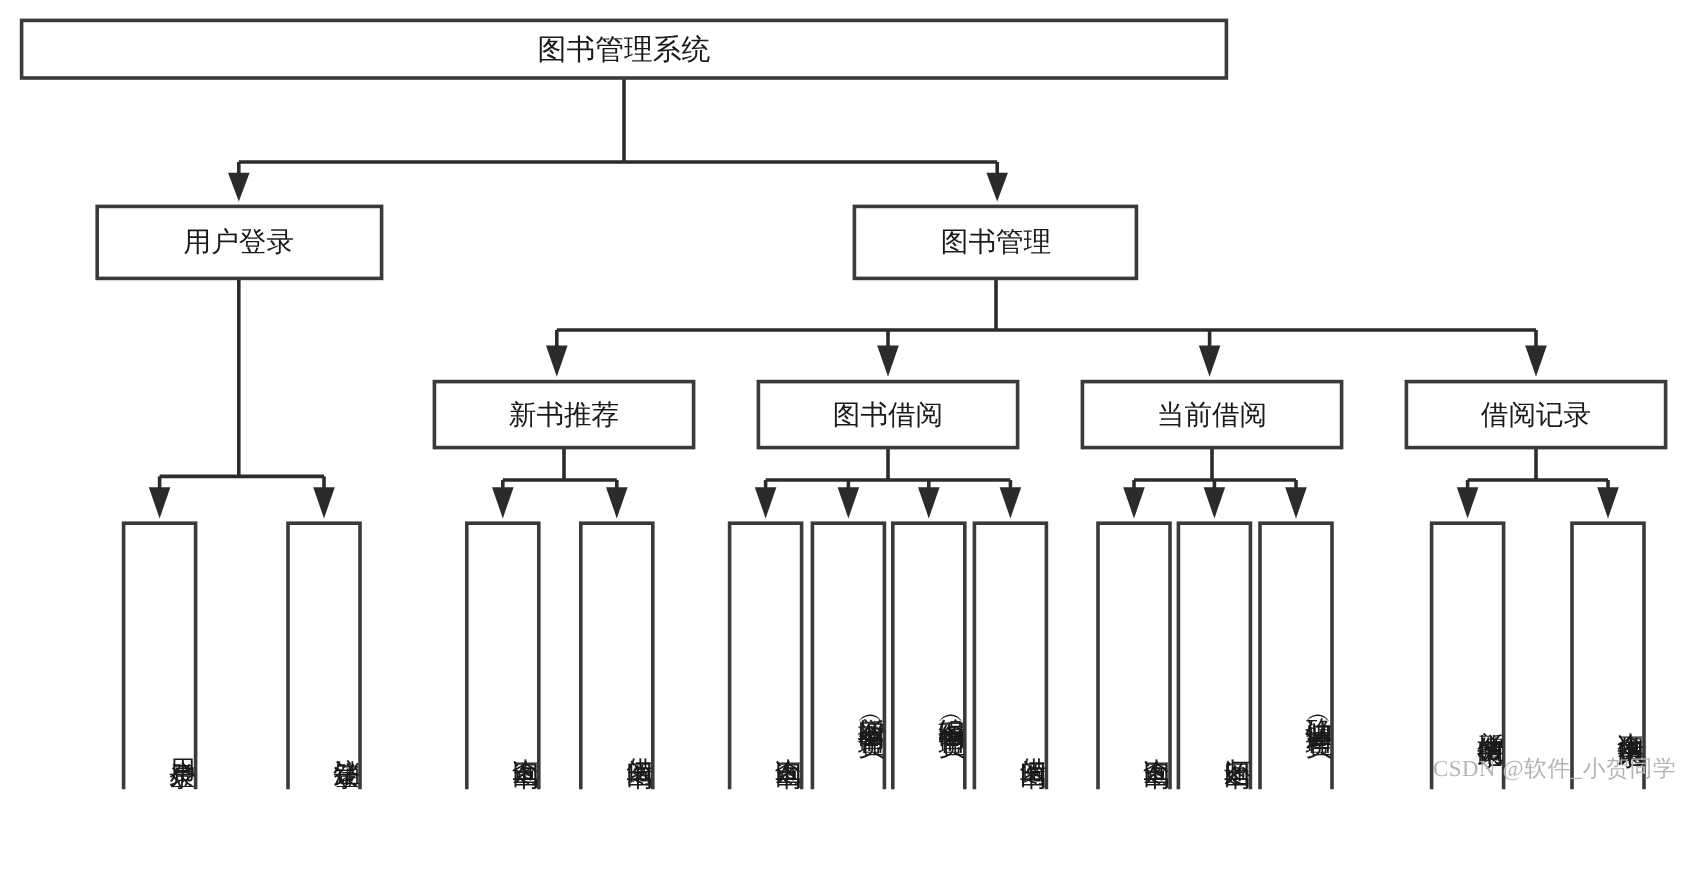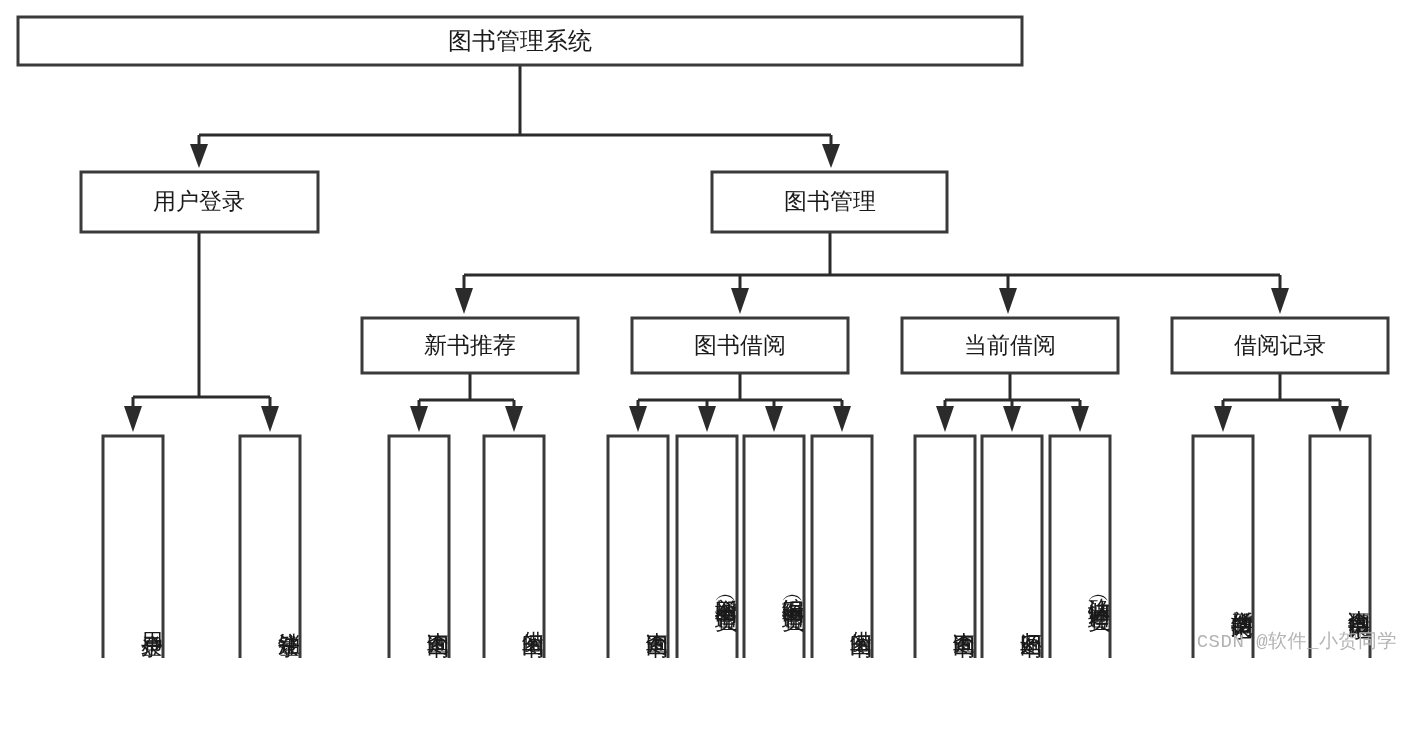--- a/index.html
+++ b/index.html
@@ -68,21 +68,21 @@
     white-space: nowrap;
     pointer-events: none;
     display: flex;
     align-items: flex-start;
     justify-content: center;
   }
   .watermark {
     position: absolute;
     right: 8px;
     bottom: 4px;
-    font-family: Liberation Mono, monospace;
+    font-family: Liberation Serif, serif;
     font-size: 19px;
     color: #b4b4b4;
     letter-spacing: 0.5px;
     white-space: nowrap;
   }
 </style>
 </head>
 <body>
 
 <div id="diagram-root">

